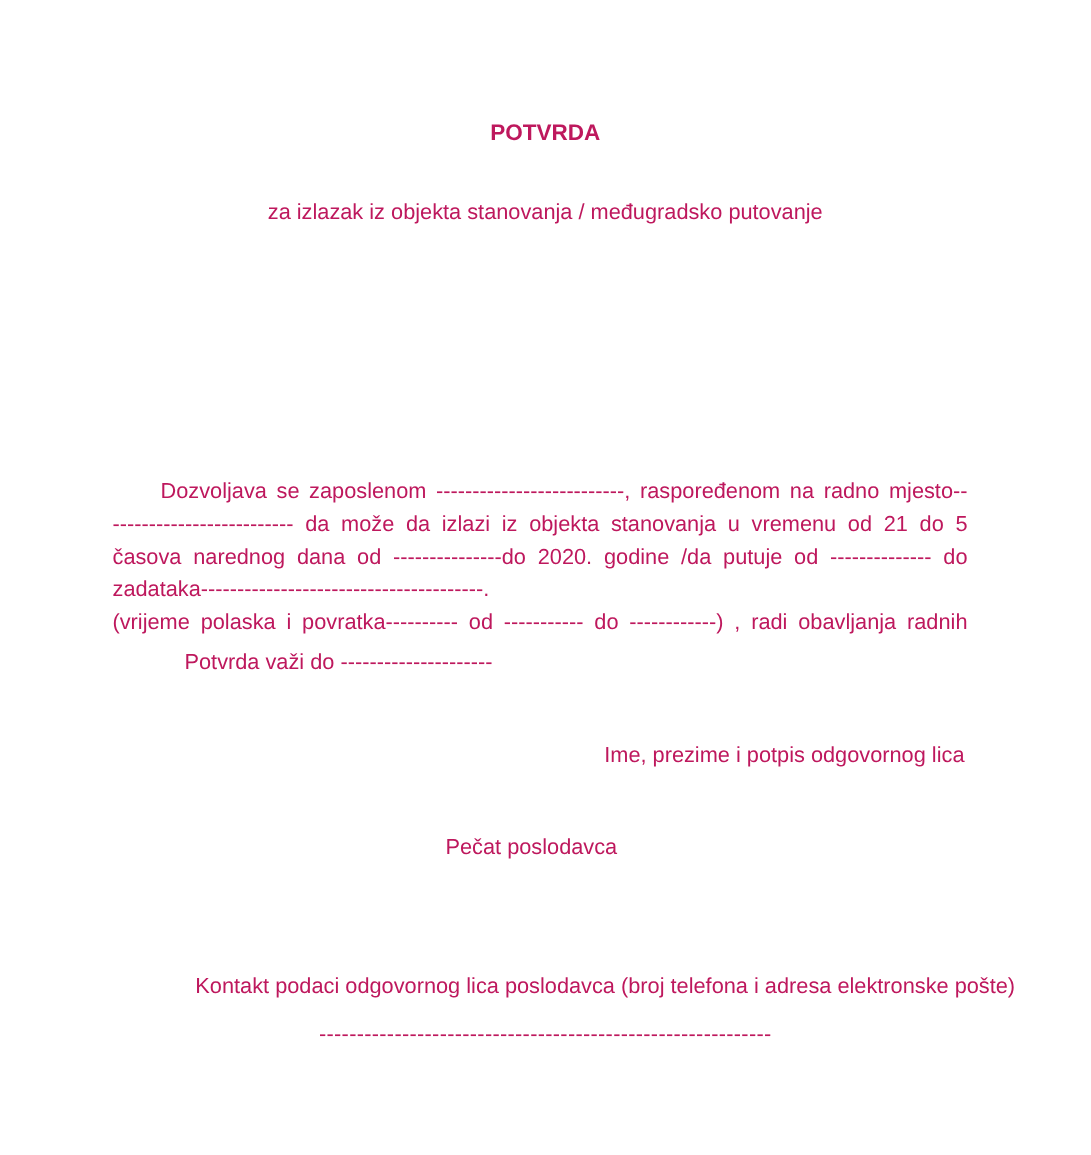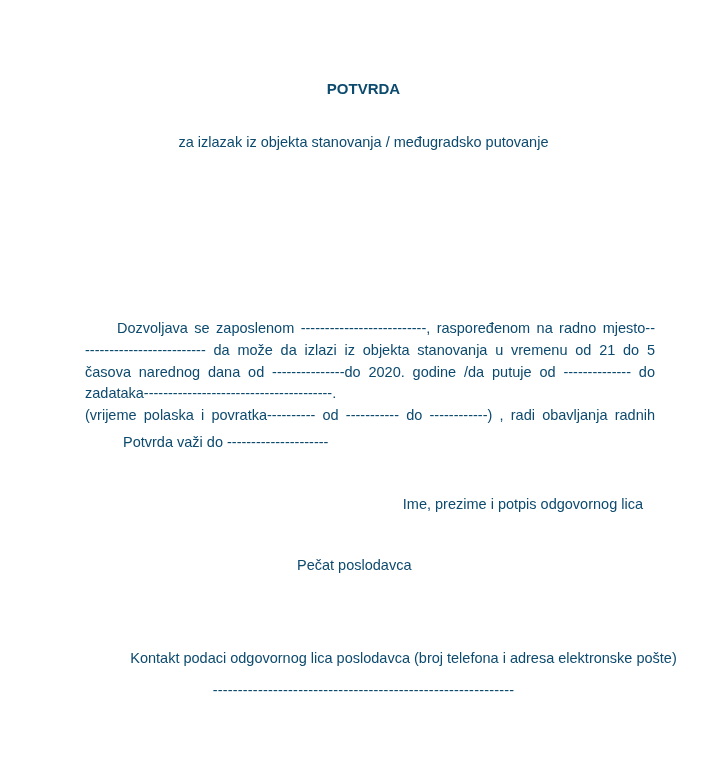--- a/index.html
+++ b/index.html
@@ -6,21 +6,21 @@
     margin: 0;
     padding: 0;
     background: #ffffff;
   }
   .page {
     position: relative;
     width: 727px;
     height: 770px;
     background: #ffffff;
     font-family: "Liberation Sans", "DejaVu Sans", sans-serif;
-    color: #0c4a6e;
+    color: #be185d;
     font-size: 14.5px;
     overflow: hidden;
   }
   .doc-title {
     position: absolute;
     top: 80px;
     left: 0;
     width: 100%;
     text-align: center;
     font-weight: bold;
@@ -37,21 +37,21 @@
   .employer-block {
     position: absolute;
     top: 194px;
     left: 75px;
     line-height: 17px;
     white-space: pre-wrap;
   }
   .body-para {
     position: absolute;
     top: 318px;
-    left: 85px;
+    left: 75px;
     width: 570px;
     line-height: 21.75px;
   }
   .body-line {
     text-align: justify;
     text-align-last: justify;
   }
   .body-line.first {
     text-indent: 32px;
   }

